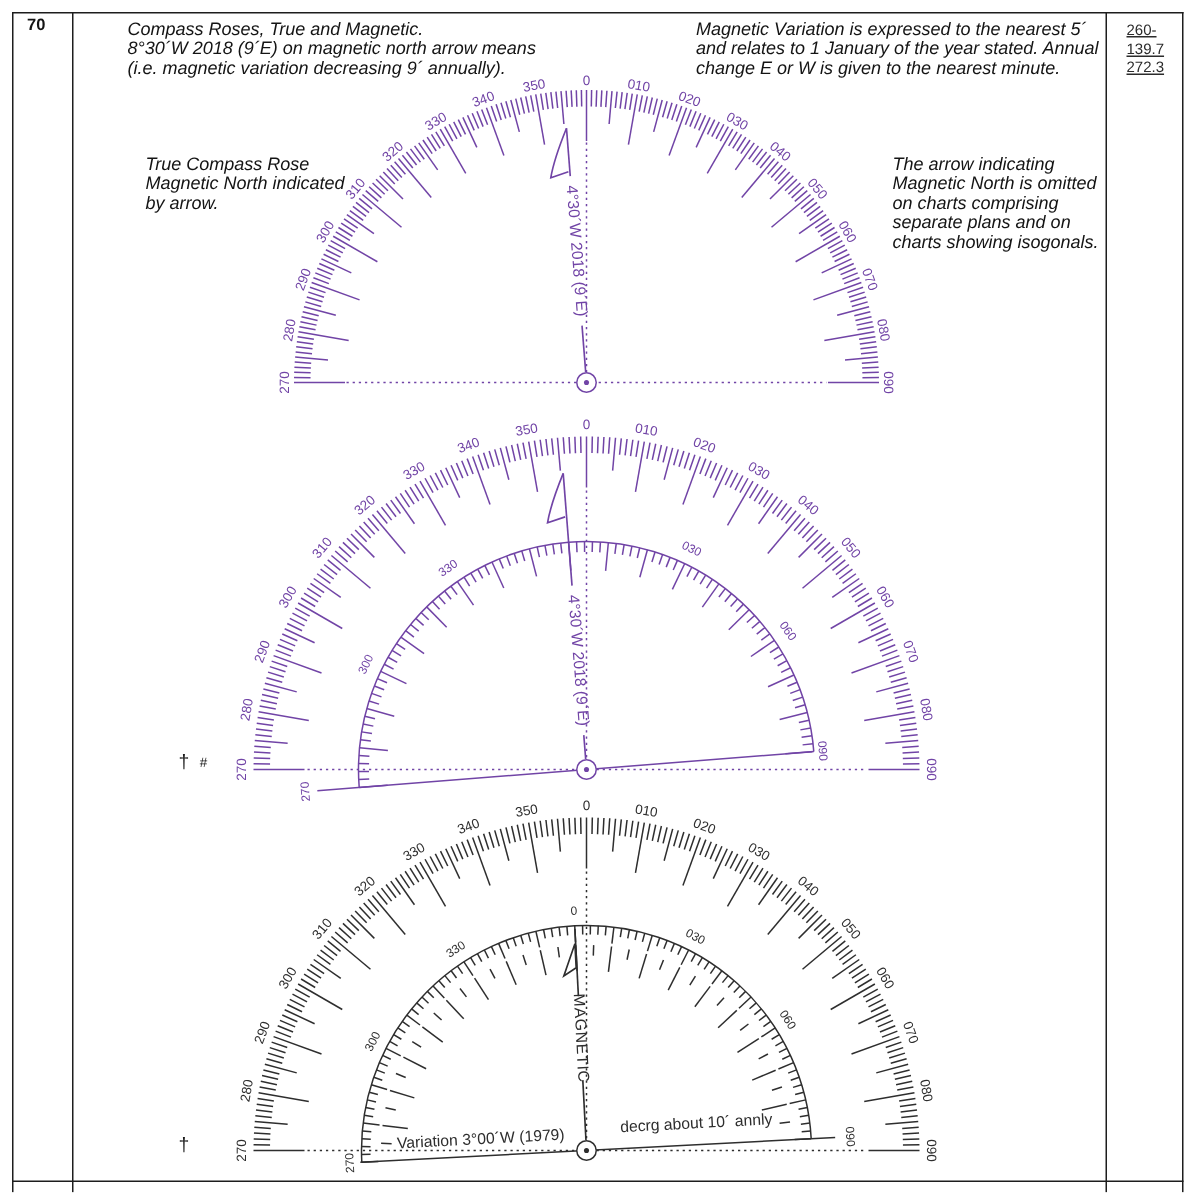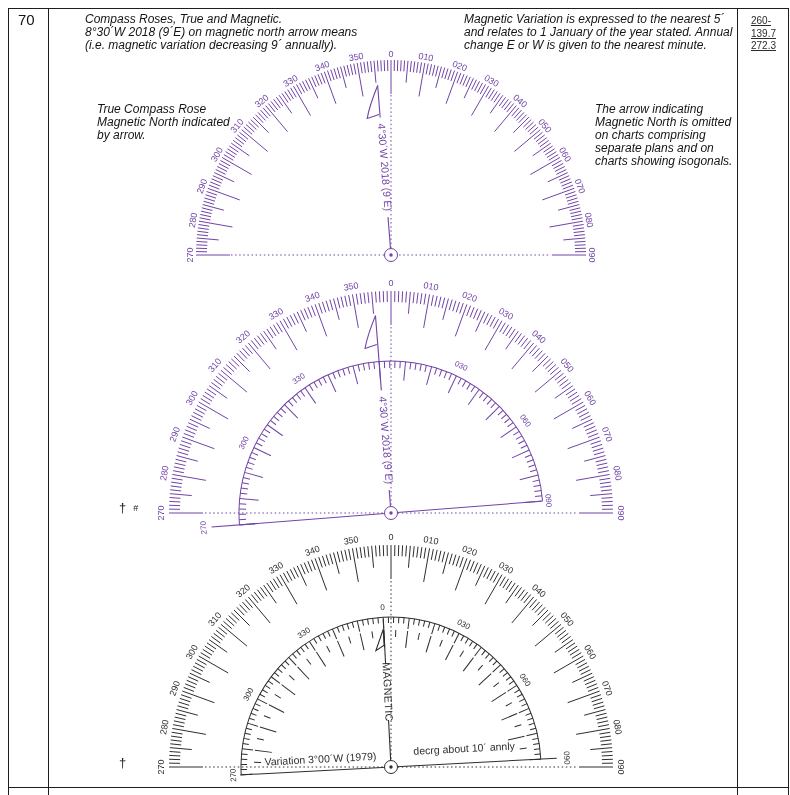--- a/index.html
+++ b/index.html
@@ -2,21 +2,21 @@
 <html><head>
 <meta charset="utf-8">
 <style>
   html,body{margin:0;padding:0;background:#ffffff;}
   .page{position:relative;width:790px;height:795px;background:#ffffff;overflow:hidden;
         font-family:"Liberation Sans",sans-serif;color:#111;}
   .vline{position:absolute;width:1px;background:#1d1d1d;}
   .hline{position:absolute;height:1px;background:#1d1d1d;}
   .note{position:absolute;font-style:italic;font-size:12px;line-height:13px;color:#141414;white-space:nowrap;}
   .refcol{position:absolute;left:751px;top:15px;font-size:10px;line-height:12.5px;color:#2b2b2b;text-decoration:underline;}
-  .itemno{position:absolute;left:18px;top:11px;font-size:15px;color:#141414;}
+  .itemno{position:absolute;left:18px;top:11px;font-size:11px;color:#141414;font-weight:bold;}
   .marker{position:absolute;color:#1a1a1a;font-size:13px;}
   .marker .hash{font-size:9px;vertical-align:1px;margin-left:7px;}
   svg{position:absolute;left:0;top:0;}
 </style>
 </head>
 <body>
 
 <div class="page">
 
   <div class="vline" style="left:8px;top:8px;height:787px;"></div>

